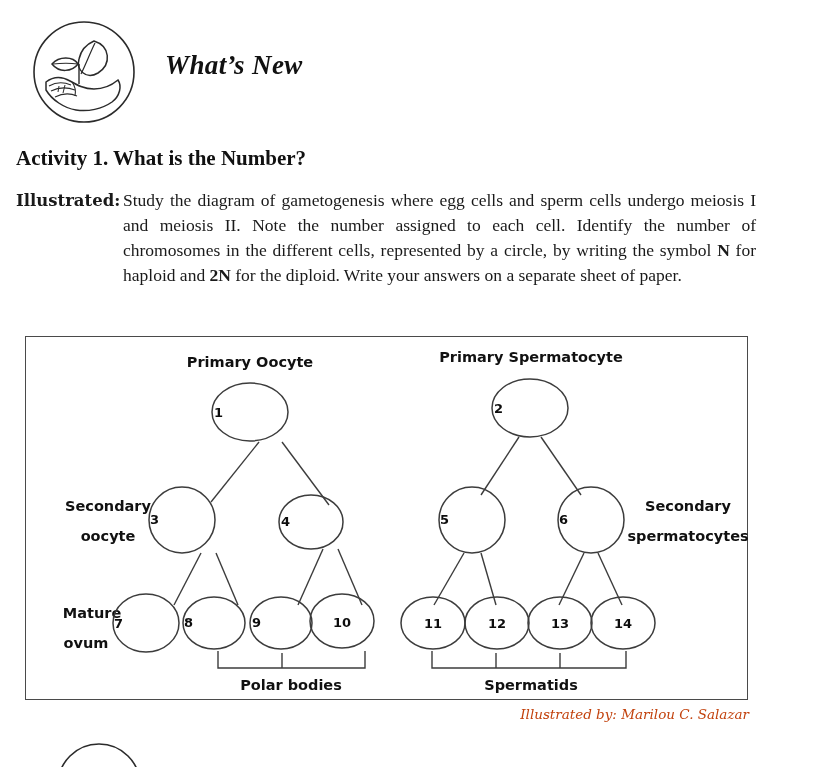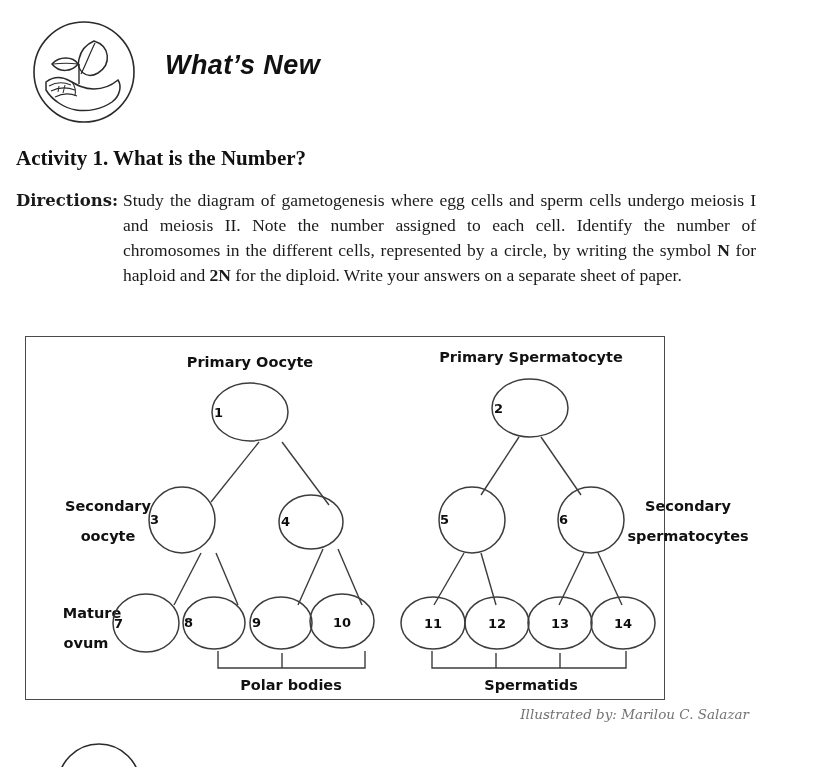--- a/index.html
+++ b/index.html
@@ -28,21 +28,21 @@
     position: absolute;
     left: 32px;
     top: 20px;
     width: 104px;
     height: 104px;
   }
   .header-title {
     position: absolute;
     left: 165px;
     top: 50px;
-    font-family: Liberation Sans, sans-serif;
+    font-family: Liberation Serif, serif;
     font-weight: bold;
     font-style: italic;
     font-size: 27px;
     letter-spacing: 0.4px;
     color: #111111;
     white-space: nowrap;
   }
 
   
   .activity-title {
@@ -77,21 +77,21 @@
     padding-left: 107px;
     margin-top: -25px;
   }
   .directions-body b { font-weight: bold; }
 
   
   .diagram-box {
     position: absolute;
     left: 25px;
     top: 336px;
-    width: 640px;
+    width: 723px;
     height: 364px;
     border: 1.5px solid #4a4a4a;
     box-sizing: border-box;
     background: #ffffff;
   }
   .diagram-svg {
     position: absolute;
     left: 0;
     top: 0;
     width: 723px;
@@ -134,21 +134,21 @@
   }
 
   
   .credit {
     position: absolute;
     right: 72px;
     top: 706px;
     font-family: "DejaVu Serif", serif;
     font-style: italic;
     font-size: 13.5px;
-    color: #737373;
+    color: #c2410c;
     white-space: nowrap;
   }
 
   
   .next-badge {
     position: absolute;
     left: 56px;
     top: 742px;
     width: 86px;
     height: 86px;
@@ -183,21 +183,21 @@
       <path d="M27 66 L26 72" fill="none" stroke="#2b2b2b" stroke-width="1"></path>
     </svg>
   </div>
 
   <div class="header-title">What’s New</div>
 </div>
 
 <div class="activity-title">Activity 1. What is the Number?</div>
 
 <div class="directions">
-  <span class="directions-label">Directions:</span>
+  <span class="directions-label">Illustrated:</span>
   <span class="directions-body"><span>Study the diagram of gametogenesis where egg cells and sperm cells undergo meiosis I and meiosis II. Note the number assigned to each cell. Identify the number of chromosomes in the different cells, represented by a circle, by writing the symbol </span><b>N</b><span> for haploid and </span><b>2N</b><span> for the diploid. Write your answers on a separate sheet of paper.</span></span>
 </div>
 
 <div class="diagram-box">
   <svg class="diagram-svg" viewBox="0 0 723 364">
 
     <text class="diagram-label" x="224" y="30" text-anchor="middle">Primary Oocyte</text>
     <text class="diagram-label" x="505" y="25" text-anchor="middle">Primary Spermatocyte</text>
 
     <text class="side-label" x="82" y="174" text-anchor="middle">Secondary</text>

